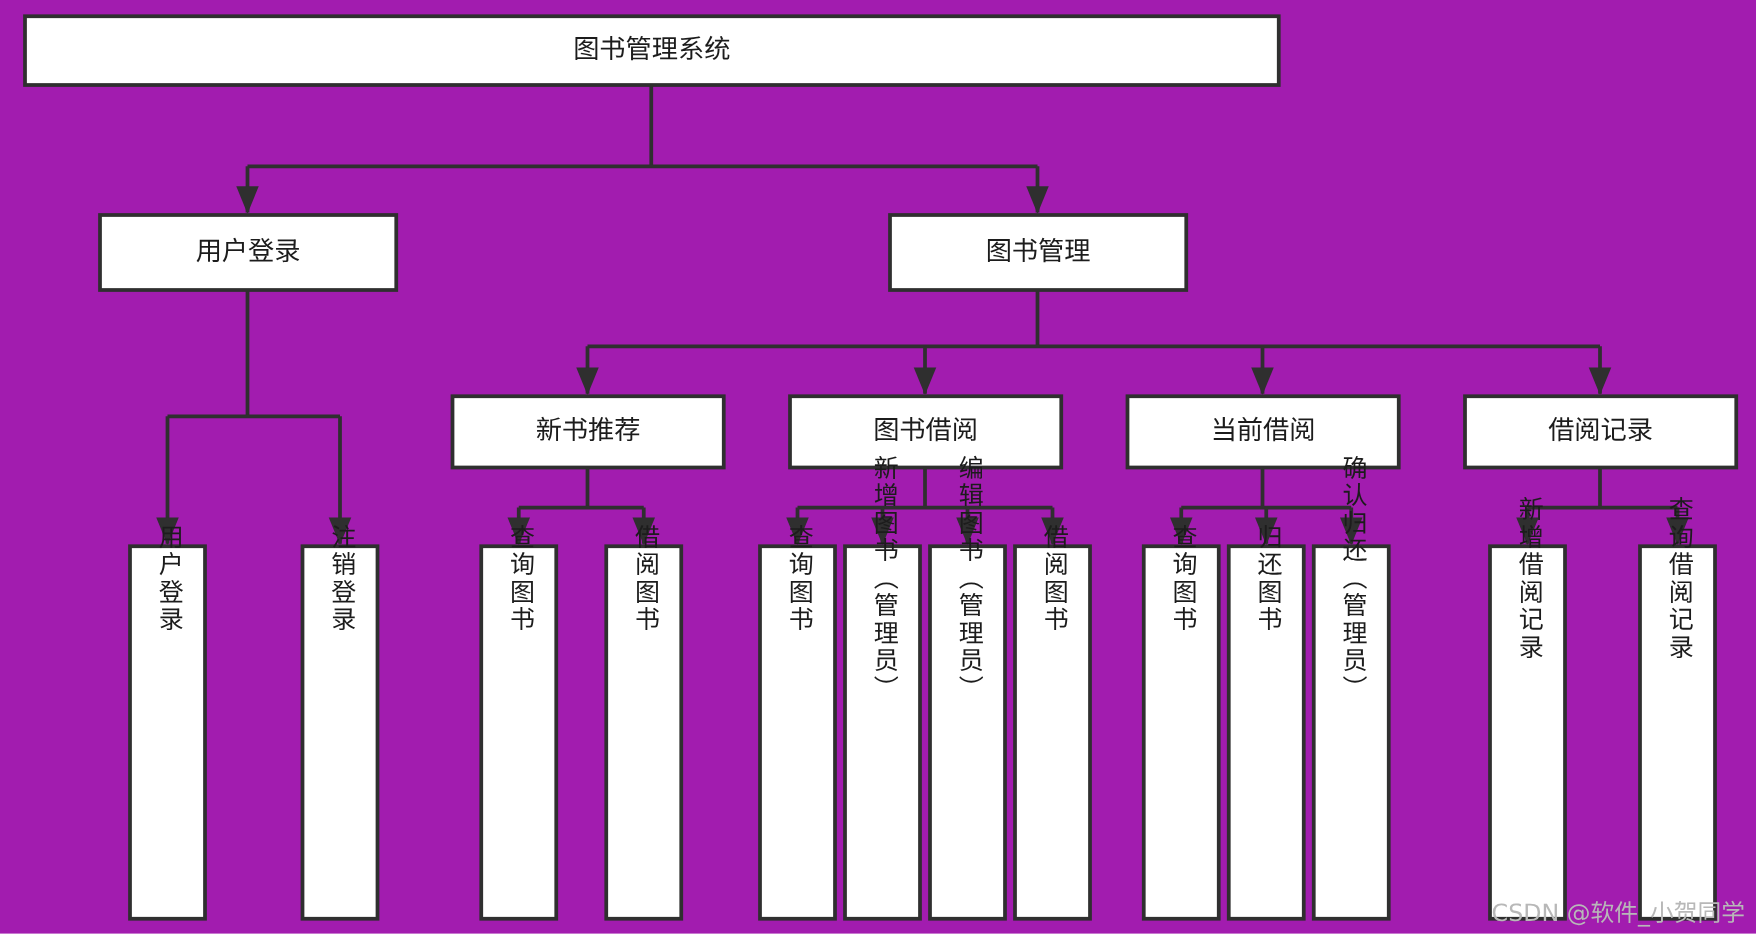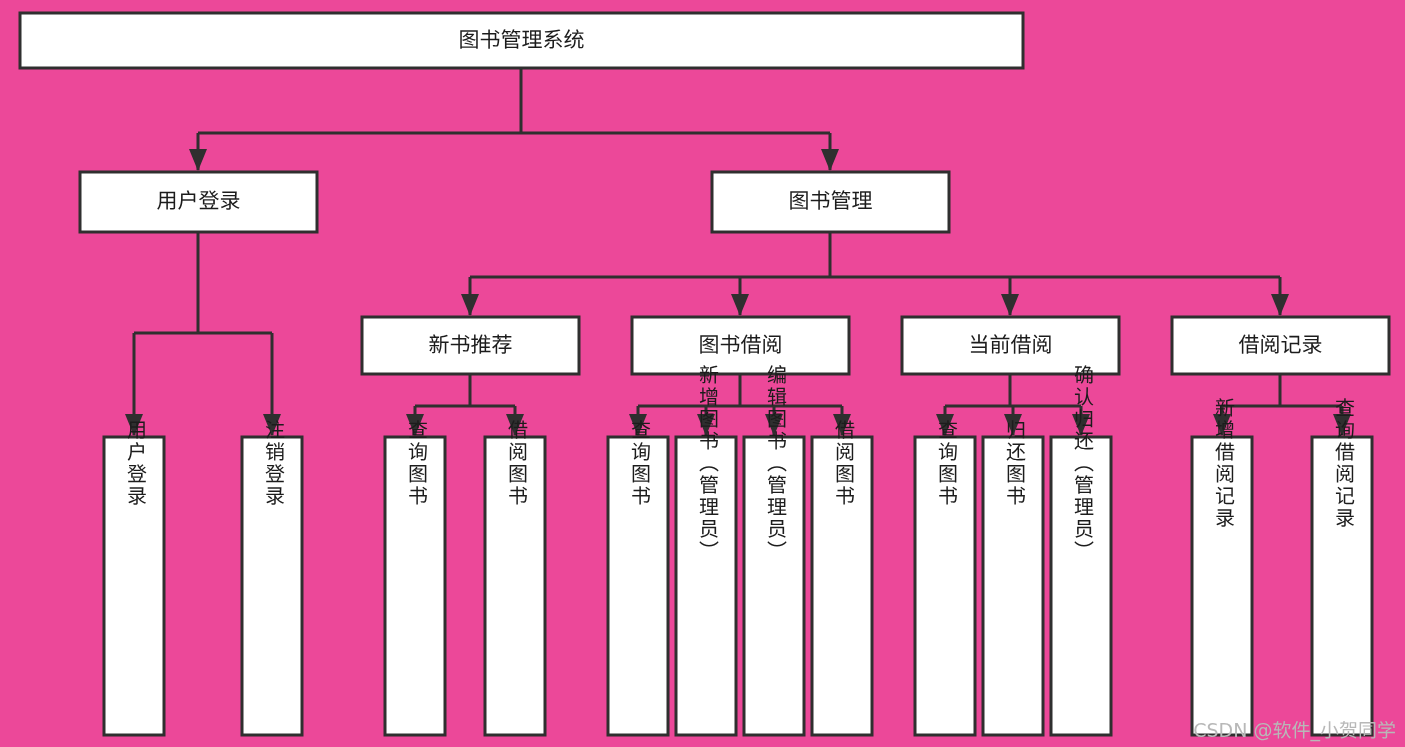--- a/index.html
+++ b/index.html
@@ -8,21 +8,21 @@
     padding: 0;
     background: #ffffff;
   }
   body {
     font-family: "DejaVu Sans", "Liberation Sans", sans-serif;
   }
   #diagram-root {
     position: relative;
     width: 1405px;
     height: 747px;
-    background: #ec4899;
+    background: #a21caf;
     overflow: hidden;
   }
   svg.diagram-canvas {
     position: absolute;
     top: 0;
     left: 0;
     width: 1405px;
     height: 747px;
     display: block;
   }

